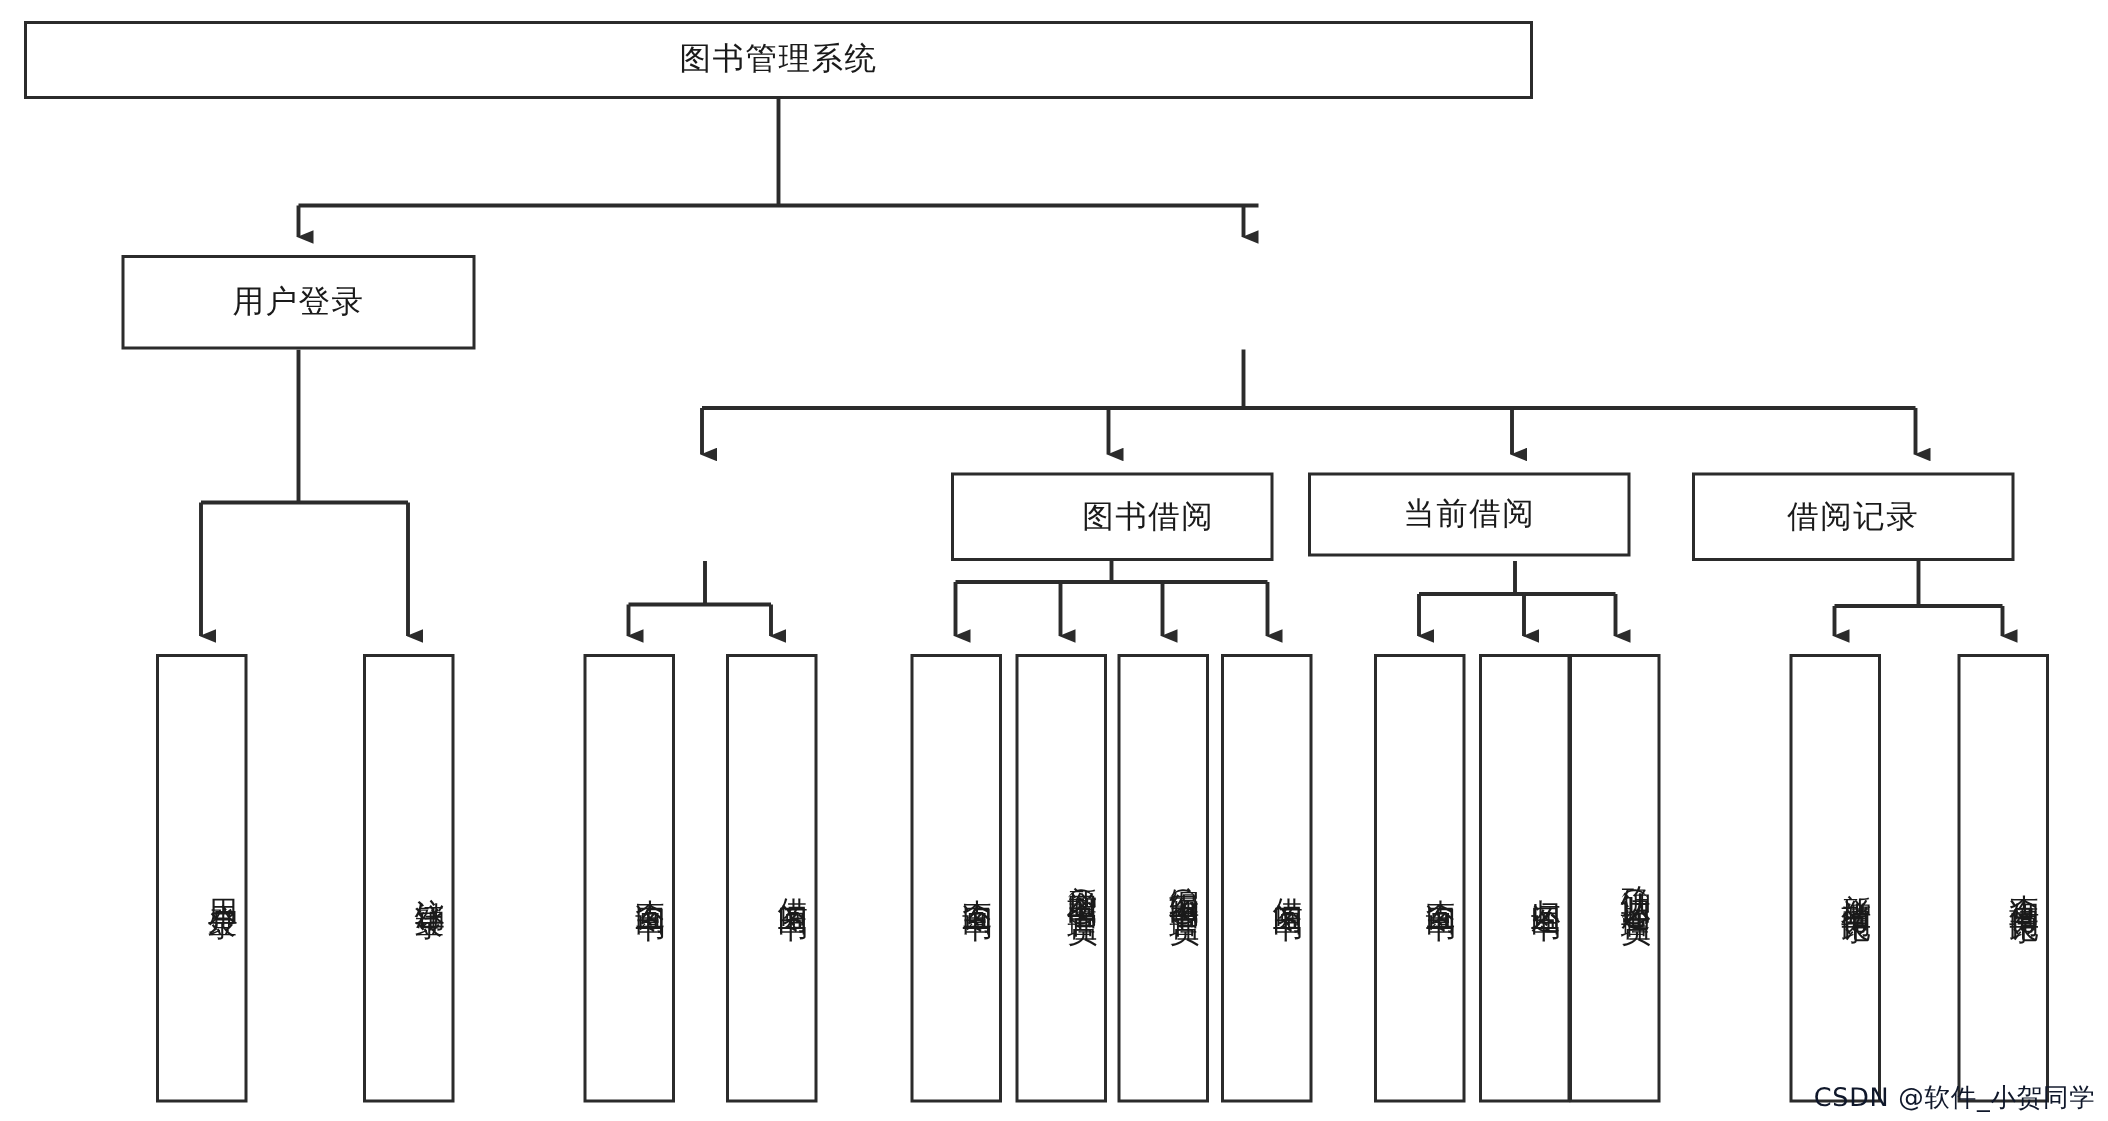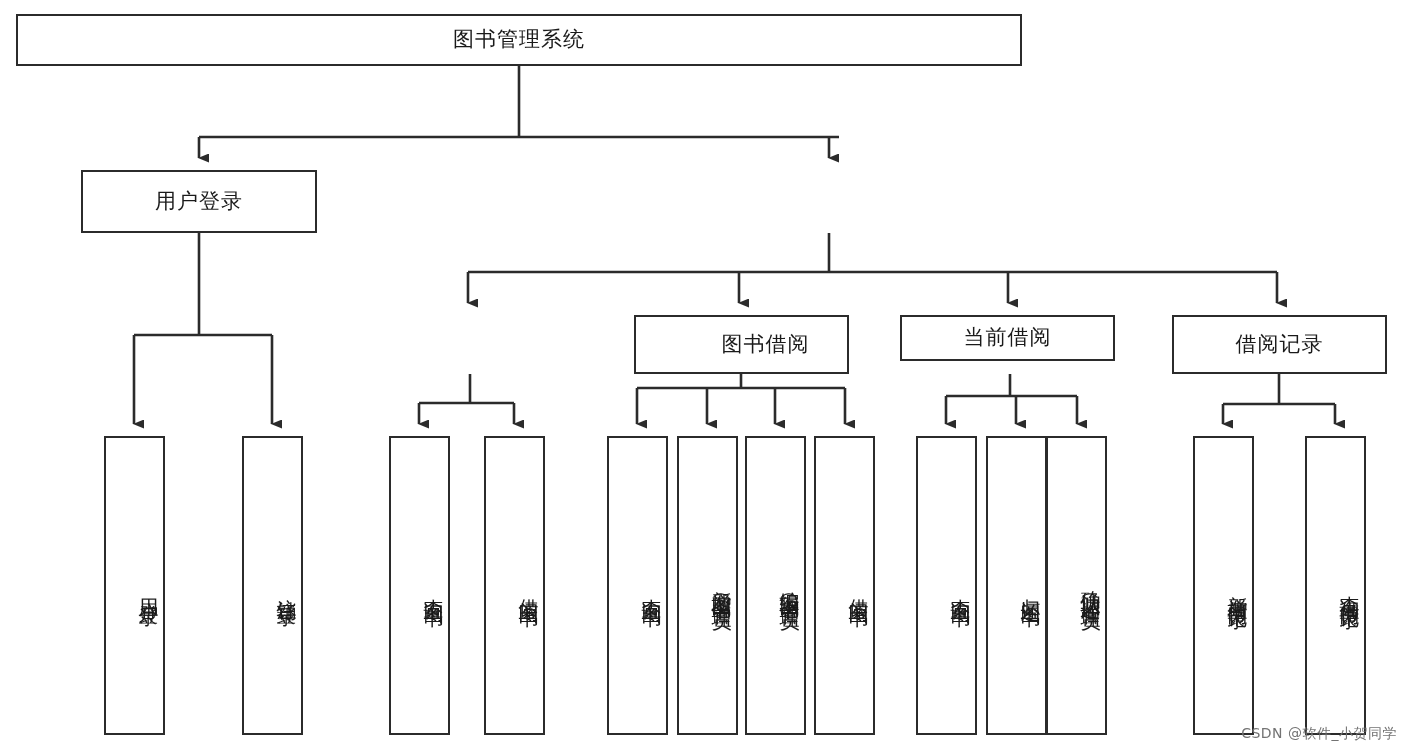--- a/index.html
+++ b/index.html
@@ -45,22 +45,22 @@
     line-height:1.45;
     letter-spacing:3px;
     align-items:flex-start;
     justify-content:center;
     padding-top:6px;
   }
   .watermark{
     position:absolute;
     right:8px;
     bottom:4px;
-    font-size:14px;
-    color:#737373;
+    font-size:17px;
+    color:#0f172a;
     letter-spacing:0.5px;
     white-space:nowrap;
     user-select:none;
   }
 </style>
 </head>
 <body>
 
 <div id="canvas">
 
@@ -112,22 +112,22 @@
       <path d="M1223,404 L1223,424" marker-end="url(#arrow)"></path>
       <path d="M1335,404 L1335,424" marker-end="url(#arrow)"></path>
     </g>
   </svg>
 
   <div class="node h" style="left: 16px; top: 14px; width: 1006px; height: 52px;">图书管理系统</div>
 
   <div class="node h" style="left: 81px; top: 170px; width: 236px; height: 63px;">用户登录</div>
 
   <div class="node h" style="left: 634px; top: 315px; width: 215px; height: 59px; padding-left: 48px;">图书借阅</div>
-  <div class="node h" style="left: 900px; top: 315px; width: 215px; height: 46px;">当前借阅</div>
-  <div class="node h" style="left: 1172px; top: 315px; width: 215px; height: 59px;">借阅记录</div>
+  <div class="node h" style="left: 872px; top: 315px; width: 215px; height: 56px;">当前借阅</div>
+  <div class="node h" style="left: 1128px; top: 315px; width: 215px; height: 59px;">借阅记录</div>
 
   <div class="node v" style="left: 104px; top: 436px; width: 61px; height: 299px;">用户登录</div>
   <div class="node v" style="left: 242px; top: 436px; width: 61px; height: 299px;">注销登录</div>
   <div class="node v" style="left: 389px; top: 436px; width: 61px; height: 299px;">查询图书</div>
   <div class="node v" style="left: 484px; top: 436px; width: 61px; height: 299px;">借阅图书</div>
   <div class="node v" style="left: 607px; top: 436px; width: 61px; height: 299px;">查询图书</div>
   <div class="node v" style="left: 677px; top: 436px; width: 61px; height: 299px;">新增图书（管理员）</div>
   <div class="node v" style="left: 745px; top: 436px; width: 61px; height: 299px;">编辑图书（管理员）</div>
   <div class="node v" style="left: 814px; top: 436px; width: 61px; height: 299px;">借阅图书</div>
   <div class="node v" style="left: 916px; top: 436px; width: 61px; height: 299px;">查询图书</div>

